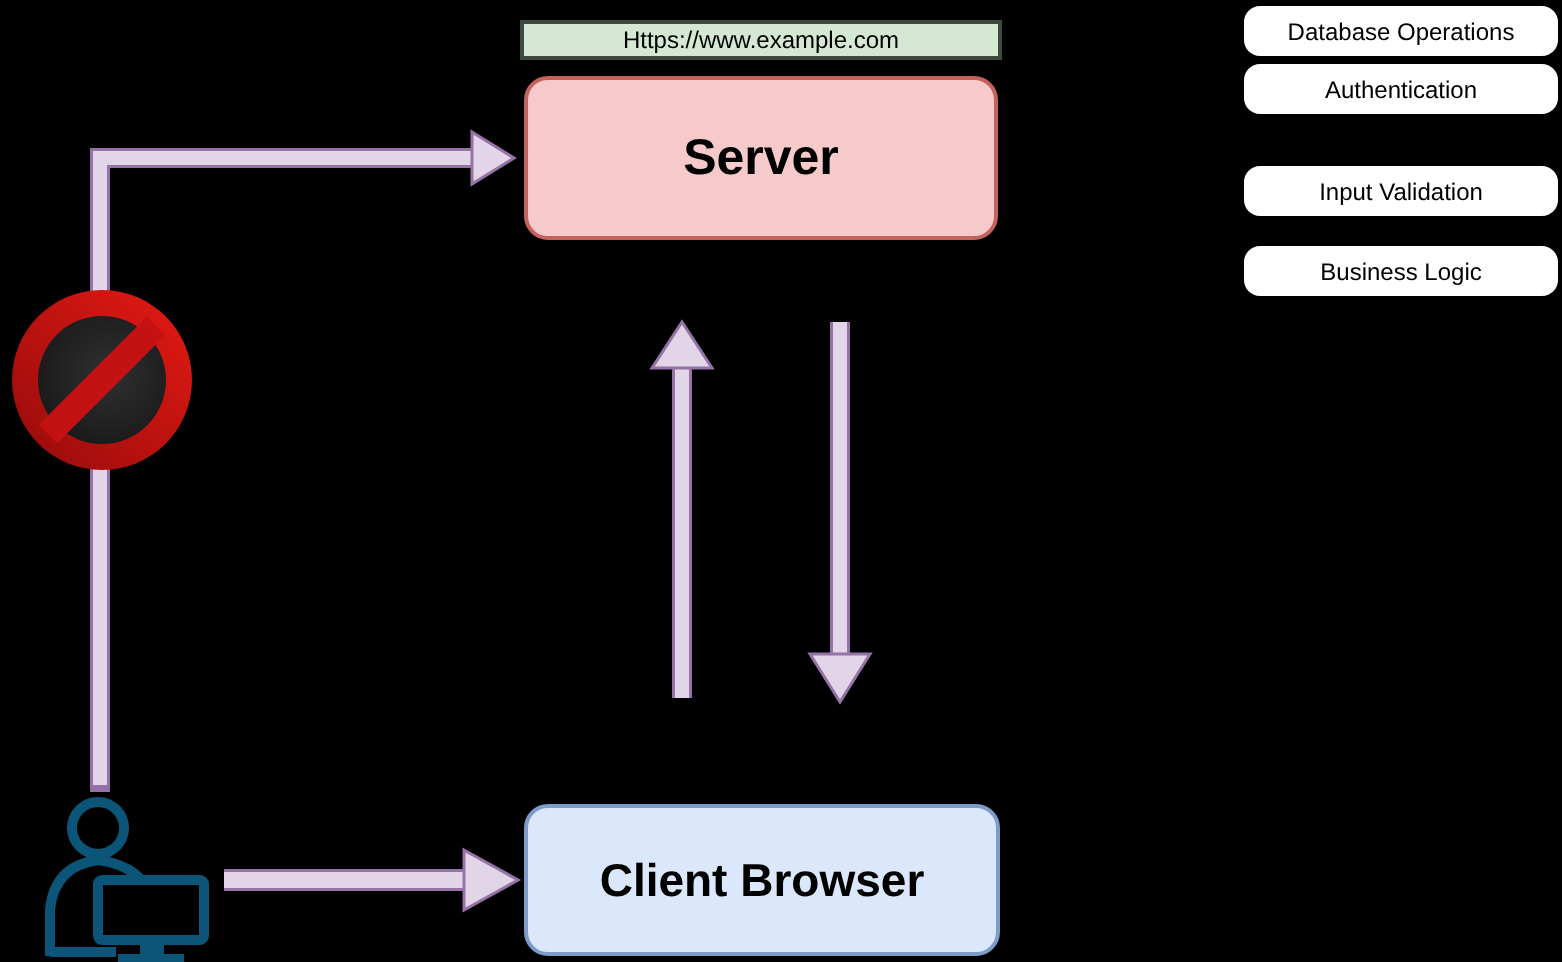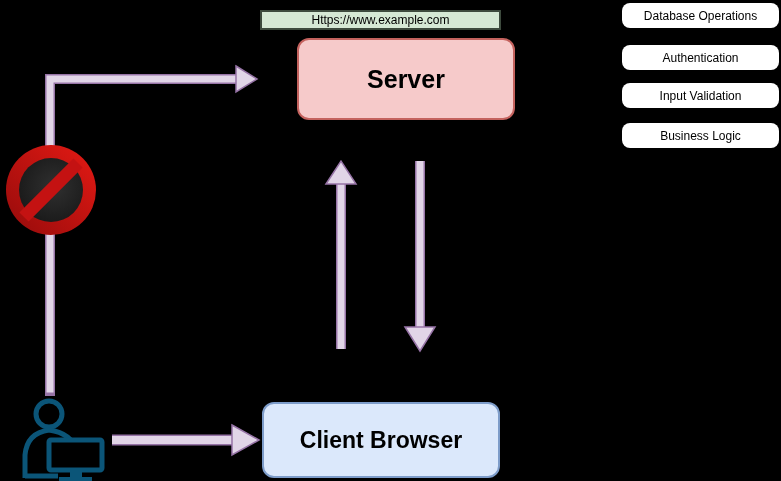--- a/index.html
+++ b/index.html
@@ -10,35 +10,35 @@
   .overlay { position:absolute; left:0; top:0; width:781px; height:481px; }
   .box {
     position:absolute; display:flex; align-items:center; justify-content:center;
     box-sizing:border-box; color:#000; text-align:center;
   }
   .url-box {
     left:260px; top:10px; width:241px; height:20px;
     background:#d5e8d4; border:2px solid #3d4a3d; font-size:12px;
   }
   .server-box {
-    left:262px; top:38px; width:218px; height:82px;
+    left:262px; top:38px; width:237px; height:82px;
     background:#f6caca; border:2px solid #c4625e; border-radius:12px;
-    font-size:25px; font-weight:bold;margin-left:35px;
+    font-size:25px; font-weight:bold;
   }
   .client-box {
     left:262px; top:402px; width:238px; height:76px;
     background:#dbe8fb; border:2px solid #7d9cc9; border-radius:12px;
     font-size:23px; font-weight:bold;
   }
   .panel-item {
     left:622px; width:157px; height:25px;
     background:#ffffff; border-radius:8px; font-size:12px;
   }
   .panel-item-0 { top:3px; }
-  .panel-item-1 { top:45px; }
+  .panel-item-1 { top:32px; }
   .panel-item-2 { top:83px; }
   .panel-item-3 { top:123px; }
 </style>
 </head>
 <body>
 
 <div class="canvas">
 
   <svg class="overlay" viewBox="0 0 781 481">
     <defs>

